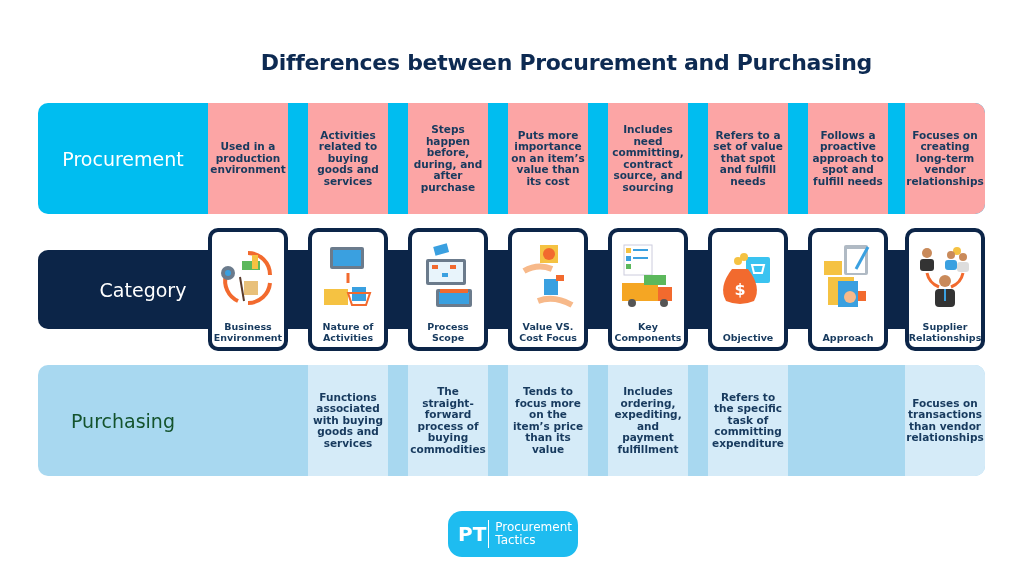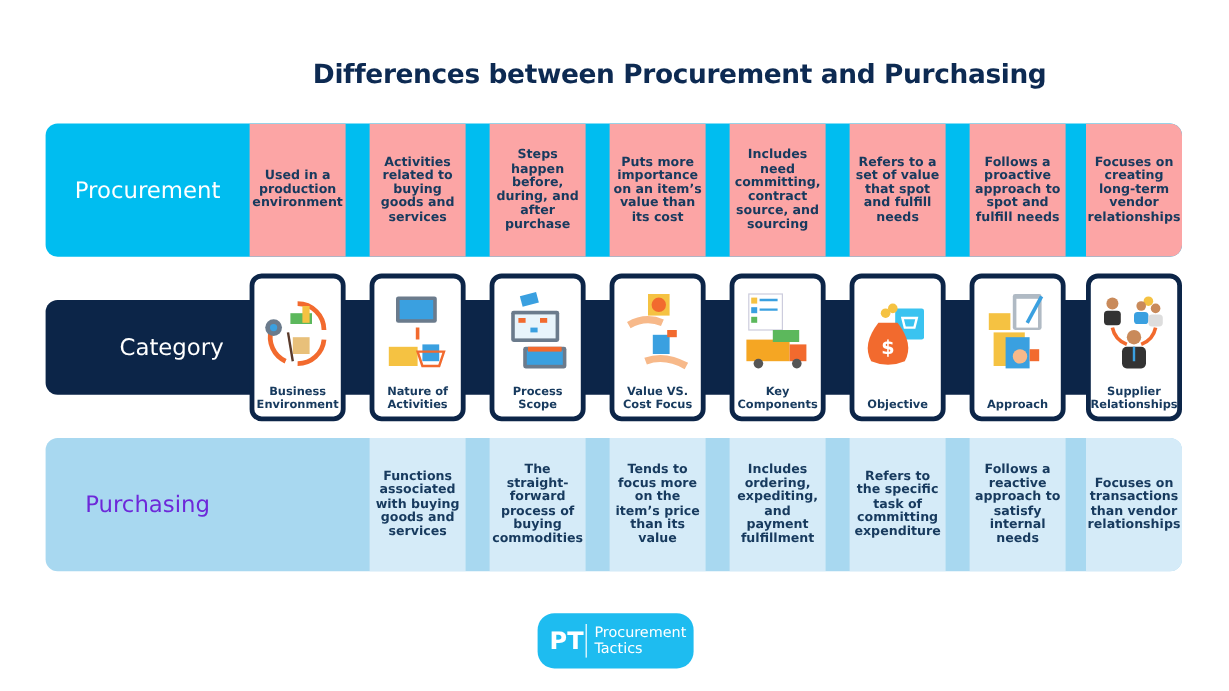--- a/index.html
+++ b/index.html
@@ -5,21 +5,21 @@
   * { box-sizing: border-box; margin: 0; padding: 0; }
   body { width: 1024px; height: 576px; background: #ffffff; font-family: "DejaVu Sans", "Liberation Sans", sans-serif; position: relative; overflow: hidden; }
   .title { position: absolute; top: 50px; left: 0; width: 872px; text-align: right; font-size: 22px; font-weight: bold; color: #0d2a52; letter-spacing: -0.3px; }
   .row { position: absolute; left: 38px; width: 947px; border-radius: 10px; overflow: hidden; }
   .row-proc { top: 103px; height: 111px; background: #00bdf0; }
   .row-purch { top: 365px; height: 111px; background: #a8d8f0; }
   .row-cat { top: 250px; height: 79px; background: #0c2548; border-radius: 10px; }
   .row-label { position: absolute; left: 0; top: 0; width: 170px; height: 100%; display: flex; align-items: center; justify-content: center; font-size: 19px; }
   .row-proc .row-label { color: #ffffff; }
   .row-cat .row-label { color: #ffffff; padding-left: 40px; }
-  .row-purch .row-label { color: #6d28d9; border-radius: 23px; }
+  .row-purch .row-label { color: #14532d; border-radius: 23px; }
   .cell { position: absolute; top: 0; width: 80px; height: 100%; display: flex; align-items: center; justify-content: center; text-align: center; font-size: 10.5px; font-weight: bold; line-height: 11.5px; padding: 0 3px; }
   .row-proc .cell { background: #fca5a5; color: #173a5e; }
   .row-purch .cell { background: #d5ebf8; color: #173a5e; }
   .card { position: absolute; top: 228px; width: 80px; height: 123px; background: #ffffff; border: 4px solid #0c2548; border-radius: 10px; display: flex; flex-direction: column; align-items: center; }
   .card .ico { width: 64px; height: 80px; margin-top: 6px; display: flex; align-items: center; justify-content: center; }
   .card .lbl { font-size: 9.5px; font-weight: bold; color: #173a5e; text-align: center; line-height: 11px; margin-top: auto; margin-bottom: 4px; }
   .logo { position: absolute; left: 448px; top: 511px; width: 130px; height: 46px; background: #1ebcf0; border-radius: 14px 14px 14px 14px; display: flex; align-items: center; padding-left: 10px; }
   .logo .pt { color: #fff; font-weight: bold; font-size: 20px; padding-right: 2px; border-right: 1px solid #fff; height: 28px; line-height: 28px; }
   .logo .name { color: #fff; font-size: 12px; line-height: 13px; padding-left: 6px; }
 </style>
@@ -175,21 +175,20 @@
   <div class="lbl">Supplier Relationships</div>
 </div>
 
 <div class="row row-purch">
   <div class="row-label">Purchasing</div>
   <div class="cell" style="left:270px">Functions associated with buying goods and services</div>
   <div class="cell" style="left:370px">The straight-forward process of buying commodities</div>
   <div class="cell" style="left:470px">Tends to focus more on the item’s price than its value</div>
   <div class="cell" style="left:570px">Includes ordering, expediting, and payment fulfillment</div>
   <div class="cell" style="left:670px">Refers to the specific task of committing expenditure</div>
-  <div class="cell" style="left:770px">Follows a reactive approach to satisfy internal needs</div>
   <div class="cell" style="left:867px">Focuses on transactions than vendor relationships</div>
 </div>
 
 <div class="logo">
   <div class="pt">PT</div>
   <div class="name">
     <div>Procurement</div>
     <div>Tactics</div>
   </div>
 </div>

